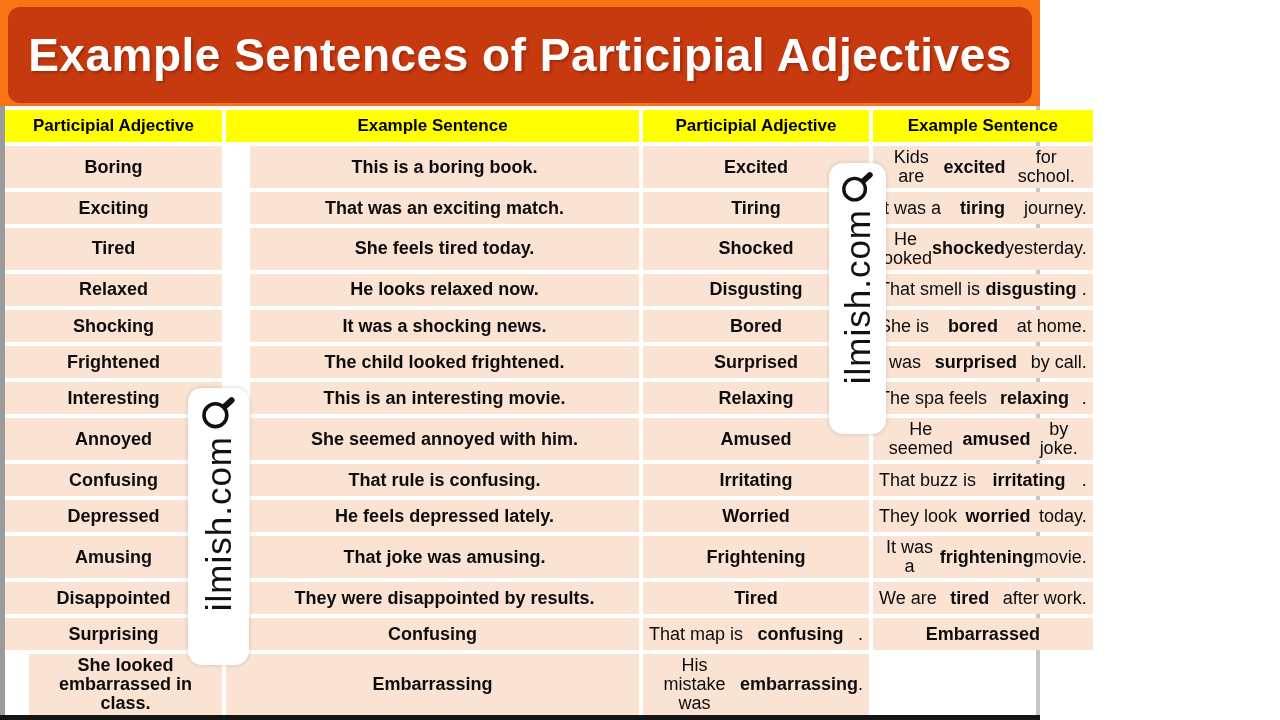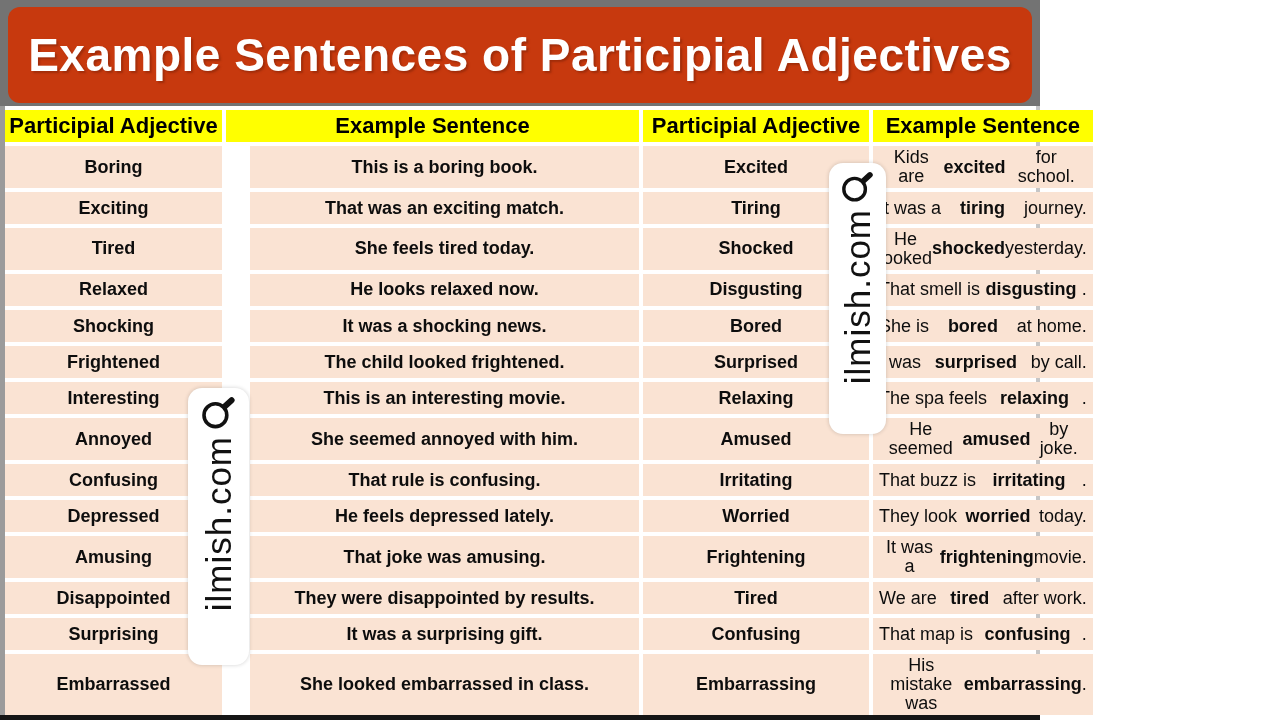--- a/index.html
+++ b/index.html
@@ -2,21 +2,21 @@
 <html><head>
 <meta charset="utf-8">
 <style>
   * { margin: 0; padding: 0; box-sizing: border-box; }
   html, body { width: 1280px; height: 720px; overflow: hidden; }
   body { font-family: "Liberation Sans", sans-serif; }
 
   .page {
     position: relative;
     width: 1040px; height: 720px;
-    background: #737373;
+    background: #f97316;
   }
 
   
   .banner {
     position: absolute;
     top: 7px; left: 8px; right: 8px; height: 96px;
     background: #C7390E;
     border-radius: 12px;
     display: flex; align-items: center; justify-content: center;
   }
@@ -42,21 +42,21 @@
     display: grid;
     grid-template-columns: 217px 413px 226px 1fr;
     grid-auto-rows: 1fr;
     gap: 4px;
     width: 100%; height: 100%;
     background: #ffffff;
   }
   .hcell {
     background: #FFFF00;
     display: flex; align-items: center; justify-content: center;
-    font-size: 22px; font-weight: 700; color: #000000;
+    font-size: 17px; font-weight: 700; color: #000000;
   }
   .cell {
     background: #FAE3D3;
     display: flex; align-items: center; justify-content: center;
     font-size: 18px; color: #0d0d0d;
     text-align: center;
     line-height: 1.05;
     padding: 2px 6px;
   }
   .cell.adj { font-weight: 700; }
@@ -213,21 +213,20 @@
     <div class="cell adj">Disappointed</div>
     <div class="cell sent-left">They were disappointed by results.</div>
     <div class="cell adj">Tired</div>
     <div class="cell sent-right">
           <span>We are </span>
           <b>tired</b>
           <span> after work.</span>
         </div>
 
     <div class="cell adj">Surprising</div>
-    <div class="cell sent-left">It was a surprising gift.</div>
     <div class="cell adj">Confusing</div>
     <div class="cell sent-right">
           <span>That map is </span>
           <b>confusing</b>
           <span>.</span>
         </div>
 
     <div class="cell adj">Embarrassed</div>
     <div class="cell sent-left">She looked embarrassed in class.</div>
     <div class="cell adj">Embarrassing</div>

